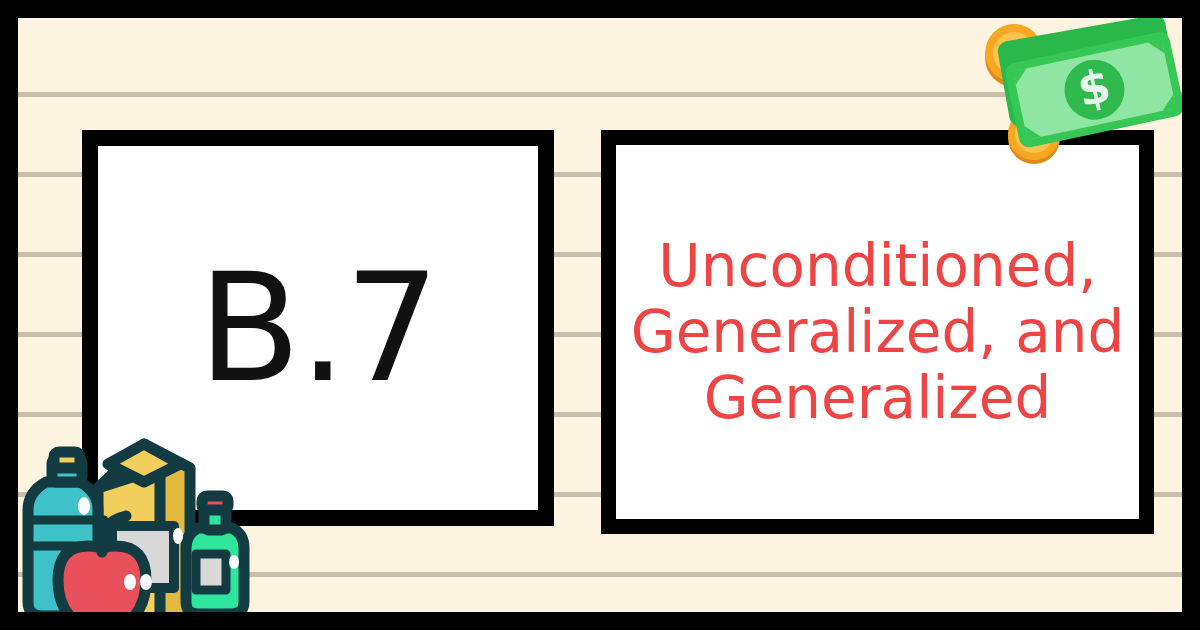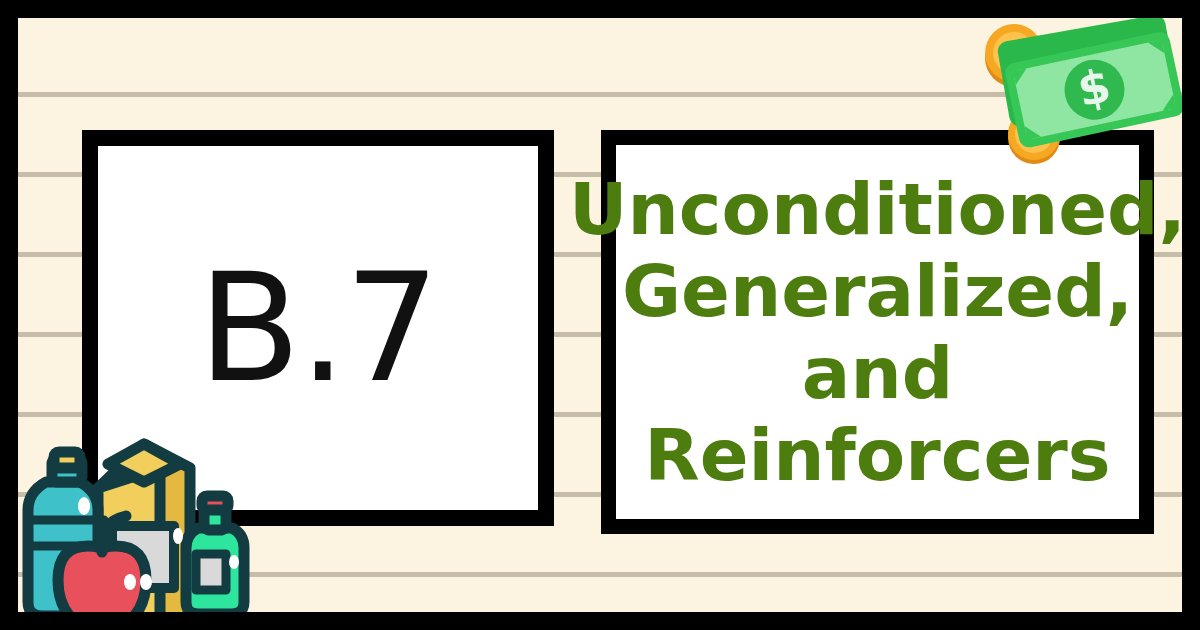--- a/index.html
+++ b/index.html
@@ -75,23 +75,23 @@
   .code-text {
     font-family: "DejaVu Sans", sans-serif;
     font-size: 150px;
     font-weight: 400;
     color: #111111;
     letter-spacing: -2px;
     line-height: 1;
   }
   .title-text {
     font-family: "DejaVu Sans", sans-serif;
-    font-size: 72px;
-    font-weight: 700;
-    color: #4d7c0f;
+    font-size: 58px;
+    font-weight: 400;
+    color: #ef4444;
     line-height: 1.14;
     padding: 0 14px;
     box-sizing: border-box;
   }
 
   
   .money {
     position: absolute;
     right: -4px;
     top: -8px;
@@ -119,21 +119,21 @@
       <div class="card-inner">
         <span class="code-text">B.7</span>
       </div>
     </div>
 
     <div class="card card-right">
       <div class="card-inner">
         <div class="title-text">
           <div>Unconditioned,</div>
           <div>Generalized, and</div>
-          <div>Reinforcers</div>
+          <div>Generalized</div>
         </div>
       </div>
     </div>
 
     <svg class="money" viewBox="0 0 210 160">
 
       <g>
         <ellipse cx="58" cy="128" rx="26" ry="26" fill="#E08A17"></ellipse>
         <ellipse cx="58" cy="124" rx="26" ry="26" fill="#F7A823"></ellipse>
         <ellipse cx="58" cy="124" rx="19" ry="19" fill="#FFC24D"></ellipse>

